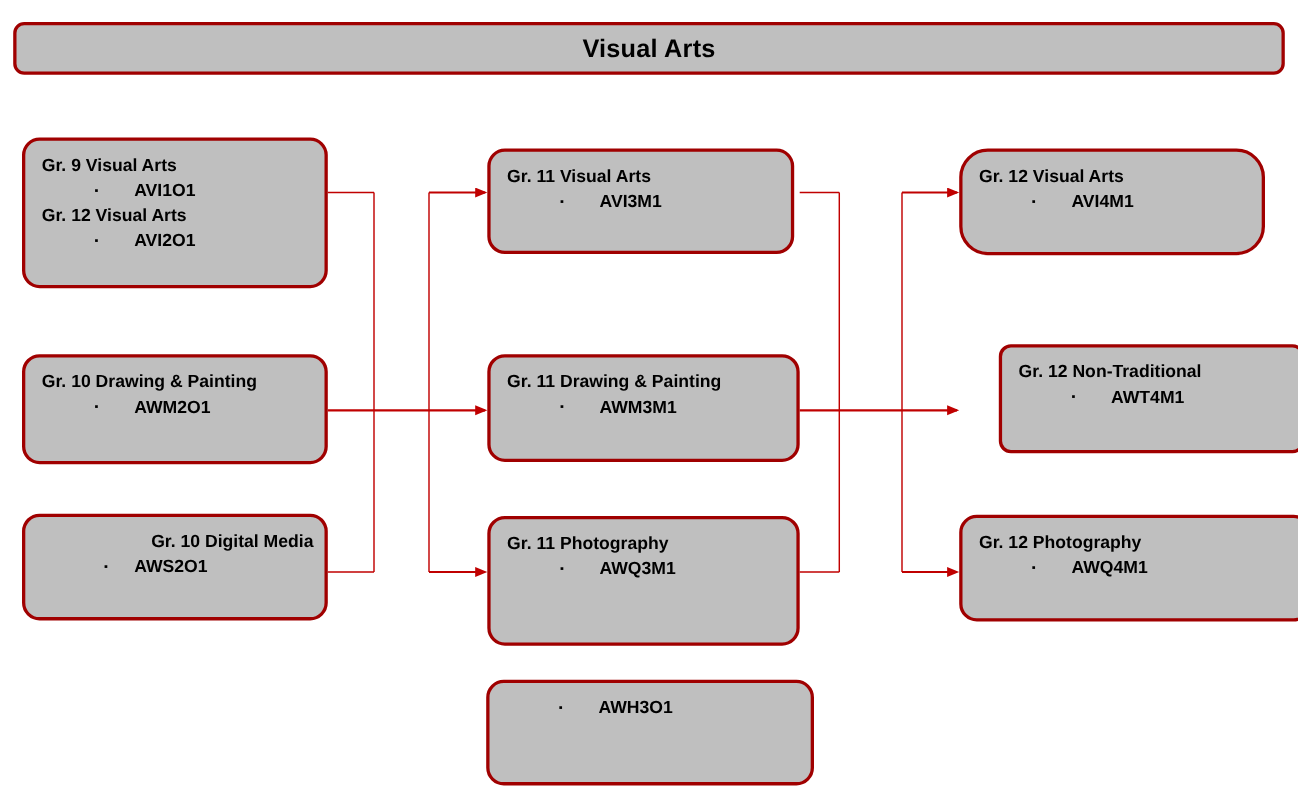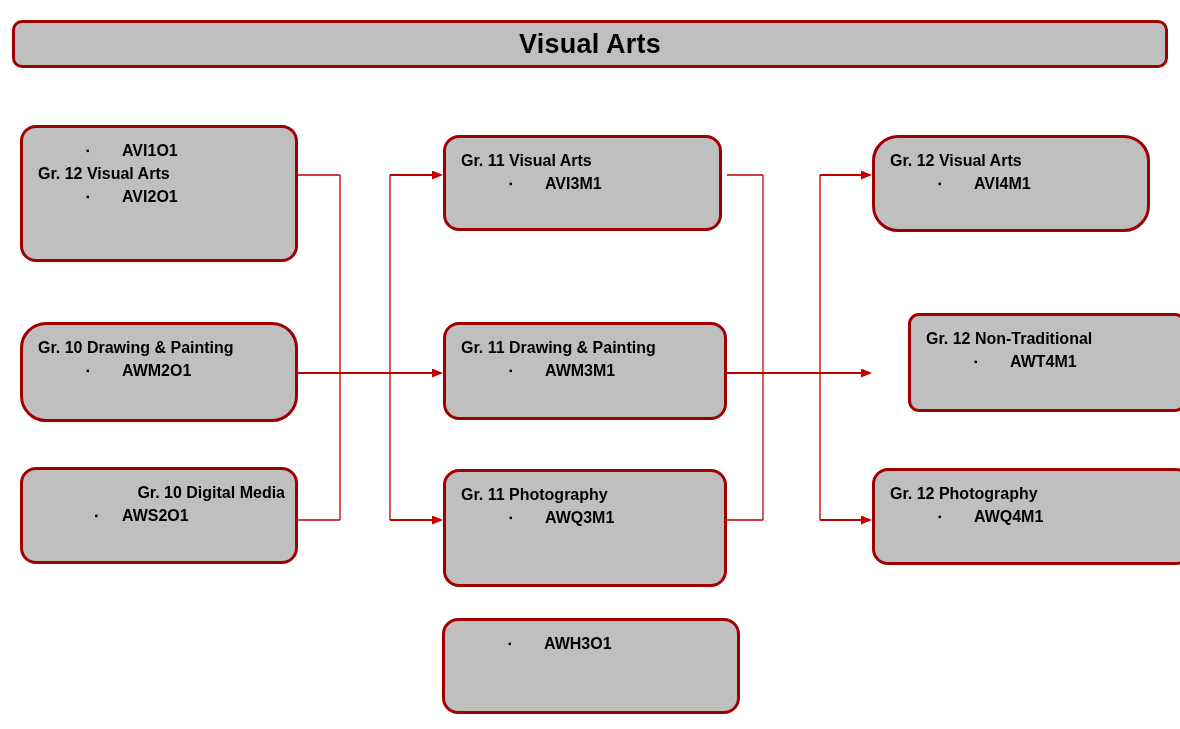--- a/index.html
+++ b/index.html
@@ -20,21 +20,21 @@
   svg.connectors{position:absolute;left:0;top:0;width:1180px;height:729px;}
 
   .banner{
     position:absolute;left:12px;top:20px;width:1156px;height:48px;
     background:var(--box-fill);
     border:3px solid var(--box-border);
     border-radius:10px;
     display:flex;align-items:center;justify-content:center;
   }
   .banner .banner-title{
-    font-size:27px;font-weight:bold;letter-spacing:0.2px;
+    font-size:23px;font-weight:bold;letter-spacing:0.2px;
   }
 
   .box{
     position:absolute;
     background:var(--box-fill);
     border:3px solid var(--box-border);
     border-radius:16px;
     padding:11px 10px 8px 15px;
     font-weight:bold;
   }
@@ -46,21 +46,21 @@
   }
   .box .bullet{
     font-size:10px;
     width:12px;
     margin-right:24px;
     line-height:23px;
   }
 
   
   .l1{left:20px;top:125px;width:278px;height:137px;}
-  .l2{left:20px;top:322px;width:278px;height:100px;border-radius:26px;}
+  .l2{left:20px;top:322px;width:278px;height:100px;}
   .l3{left:20px;top:467px;width:278px;height:97px;text-align:right;}
   .m1{left:443px;top:135px;width:279px;height:96px;}
   .m2{left:443px;top:322px;width:284px;height:98px;}
   .m3{left:443px;top:469px;width:284px;height:118px;}
   .m4{left:442px;top:618px;width:298px;height:96px;}
   .r1{left:872px;top:135px;width:278px;height:97px;border-radius:26px;}
   .r2{left:908px;top:313px;width:278px;height:99px;border-radius:11px;}
   .r3{left:872px;top:468px;width:320px;height:97px;}
 </style>
 </head>
@@ -88,20 +88,21 @@
       <line x1="820" y1="175" x2="870" y2="175" stroke="#C00000" stroke-width="2" marker-end="url(#arrowhead)"></line>
       <line x1="820" y1="520" x2="870" y2="520" stroke="#C00000" stroke-width="2" marker-end="url(#arrowhead)"></line>
       <line x1="727" y1="373" x2="870" y2="373" stroke="#C00000" stroke-width="2" marker-end="url(#arrowhead)"></line>
     </svg>
 
   <div class="banner">
     <span class="banner-title">Visual Arts</span>
   </div>
 
   <div class="box l1">
+    <div class="line title">Gr. 9 Visual Arts</div>
     <div class="line code">
       <span class="bullet">▪</span>
       <span>AVI1O1</span>
     </div>
     <div class="line title">Gr. 12 Visual Arts</div>
     <div class="line code">
       <span class="bullet">▪</span>
       <span>AVI2O1</span>
     </div>
   </div>

